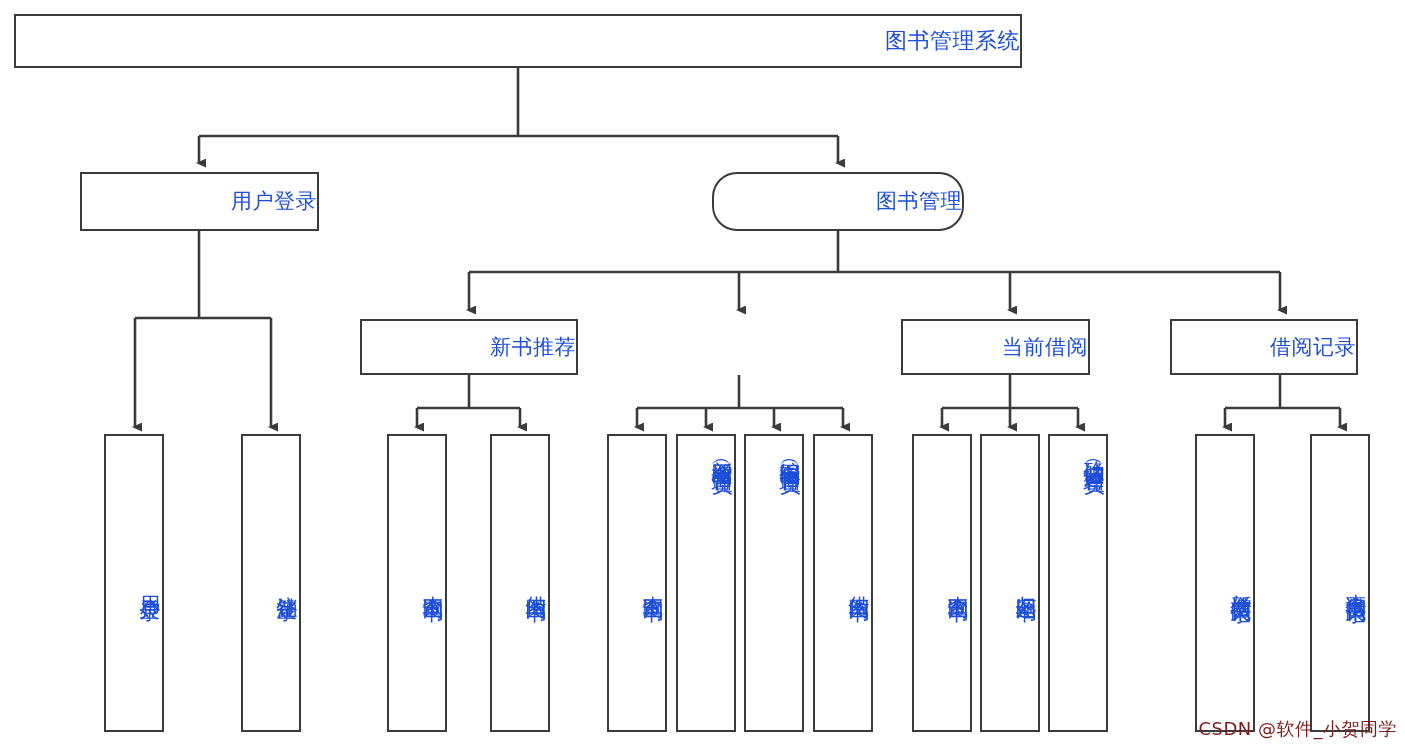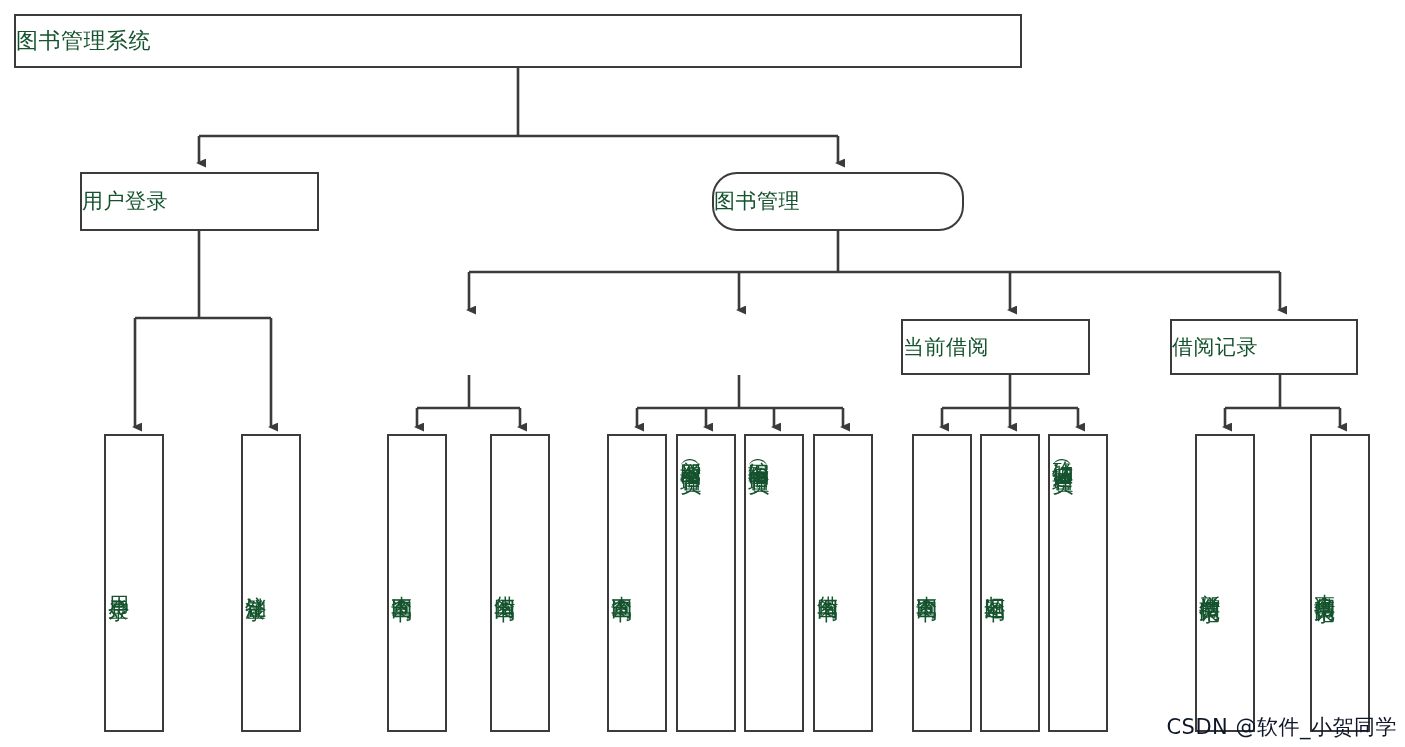--- a/index.html
+++ b/index.html
@@ -26,22 +26,22 @@
     height: 747px;
     pointer-events: none;
   }
   .node {
     position: absolute;
     box-sizing: border-box;
     background: #ffffff;
     border: 2px solid #3b3b3b;
     display: flex;
     align-items: center;
-    justify-content: flex-start;
-    color: #14532d;
+    justify-content: flex-end;
+    color: #1d4ed8;
     z-index: 2;
   }
   .node .label {
     display: block;
     line-height: 1.18;
     text-align: center;
     white-space: nowrap;
   }
   
   .node.h .label {
@@ -68,22 +68,22 @@
     text-align: start;
   }
   .node.v.mid {
     align-items: center;
     padding-top: 0;
   }
   #watermark {
     position: absolute;
     right: 8px;
     bottom: 6px;
-    font-size: 21px;
-    color: #0f172a;
+    font-size: 18px;
+    color: #7f1d1d;
     letter-spacing: 0.5px;
     z-index: 5;
     white-space: nowrap;
   }
 </style>
 </head>
 <body>
 
 <div id="diagram-root">
 
@@ -142,20 +142,23 @@
     <span class="label">图书管理系统</span>
   </div>
 
   <div class="node h lvl2" style="left:80px; top:172px; width:239px; height:59px;">
     <span class="label">用户登录</span>
   </div>
   <div class="node h lvl2" style="left:712px; top:172px; width:252px; height:59px;border-radius:25px;">
     <span class="label">图书管理</span>
   </div>
 
+  <div class="node h lvl2" style="left:360px; top:319px; width:218px; height:56px;">
+    <span class="label">新书推荐</span>
+  </div>
   <div class="node h lvl2" style="left:901px; top:319px; width:189px; height:56px;">
     <span class="label">当前借阅</span>
   </div>
   <div class="node h lvl2" style="left:1170px; top:319px; width:188px; height:56px;">
     <span class="label">借阅记录</span>
   </div>
 
   <div class="node v mid" style="left:104px; top:434px; width:60px; height:298px;">
     <span class="label">用户登录</span>
   </div>

